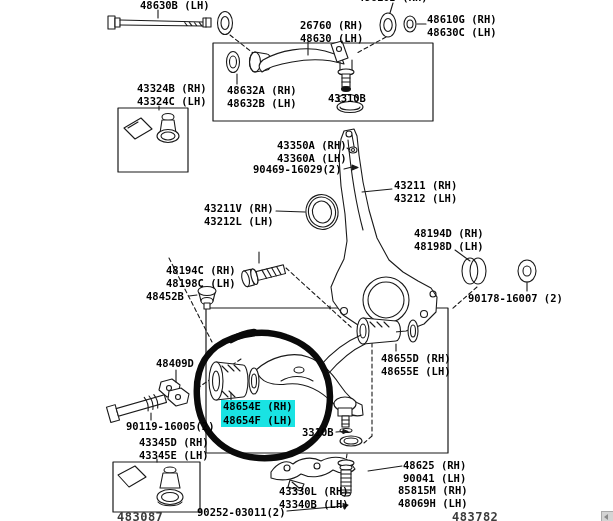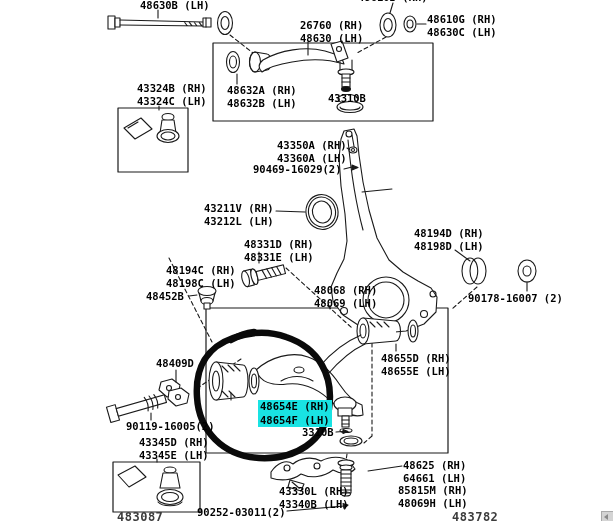--- a/index.html
+++ b/index.html
@@ -2,21 +2,21 @@
 <html style="--hl: #19e3e3;"><head>
 <meta charset="utf-8">
 <style>
   html,body{margin:0;padding:0;background:#fff;}
   #canvas{position:relative;width:613px;height:521px;overflow:hidden;background:#ffffff;
           font-family:"DejaVu Sans Mono","Liberation Mono",monospace;}
   #canvas svg{position:absolute;left:0;top:0;}
   .lbl{position:absolute;font-weight:bold;font-size:10.5px;line-height:12.5px;
        color:#000;white-space:nowrap;z-index:5;}
   .lbl span{display:block;}
-  .hl span{background:var(--hl,#19e3e3);padding:0 2px 1px 2px;margin-left:37px;}
+  .hl span{background:var(--hl,#19e3e3);padding:0 2px 1px 2px;}
   .wm{position:absolute;font-size:12px;font-weight:bold;color:#3c3c3c;letter-spacing:.5px;z-index:5;}
   .corner{position:absolute;left:601px;top:511px;width:12px;height:10px;background:#d4d4d4;
           border:1px solid #aaa;z-index:6;display:flex;align-items:center;}
   .corner i{display:block;width:0;height:0;border-top:3px solid transparent;
             border-bottom:3px solid transparent;border-right:4px solid #8a8a8a;margin-left:2px;}
 </style>
 </head>
 <body>
 
 <div id="canvas">
@@ -235,43 +235,39 @@
       <span>43324B (RH)</span>
       <span>43324C (LH)</span>
     </div>
 <div class="lbl" style="left:277px;top:139px">
       <span>43350A (RH)</span>
       <span>43360A (LH)</span>
     </div>
 <div class="lbl" style="left:253px;top:163px">
       <span>90469-16029(2)</span>
     </div>
+<div class="lbl" style="left:394px;top:179px">
+      <span>43211 (RH)</span>
+      <span>43212 (LH)</span>
+    </div>
 <div class="lbl" style="left:204px;top:202px">
       <span>43211V (RH)</span>
       <span>43212L (LH)</span>
     </div>
-<div class="lbl" style="left:244px;top:238px">
-      <span>48331D (RH)</span>
-      <span>48331E (LH)</span>
-    </div>
 <div class="lbl" style="left:414px;top:227px">
       <span>48194D (RH)</span>
       <span>48198D (LH)</span>
     </div>
 <div class="lbl" style="left:166px;top:264px">
       <span>48194C (RH)</span>
       <span>48198C (LH)</span>
     </div>
 <div class="lbl" style="left:146px;top:290px">
       <span>48452B</span>
     </div>
-<div class="lbl" style="left:314px;top:284px">
-      <span>48068 (RH)</span>
-      <span>48069 (LH)</span>
-    </div>
 <div class="lbl" style="left:468px;top:292px">
       <span>90178-16007 (2)</span>
     </div>
 <div class="lbl" style="left:381px;top:352px">
       <span>48655D (RH)</span>
       <span>48655E (LH)</span>
     </div>
 <div class="lbl hl" style="left:221px;top:400px">
       <span>48654E (RH)</span>
       <span>48654F (LH)</span>
@@ -291,21 +287,21 @@
     </div>
 <div class="lbl" style="left:279px;top:485px">
       <span>43330L (RH)</span>
       <span>43340B (LH)</span>
     </div>
 <div class="lbl" style="left:197px;top:506px">
       <span>90252-03011(2)</span>
     </div>
 <div class="lbl" style="left:403px;top:459px">
       <span>48625 (RH)</span>
-      <span>64661 (LH)</span>
+      <span>90041 (LH)</span>
     </div>
 <div class="lbl" style="left:398px;top:484px">
       <span>85815M (RH)</span>
       <span>48069H (LH)</span>
     </div>
 
 <div class="wm" style="left:117px;top:510px">483087</div>
 <div class="wm" style="left:452px;top:510px">483782</div>
 
 <div class="corner">

